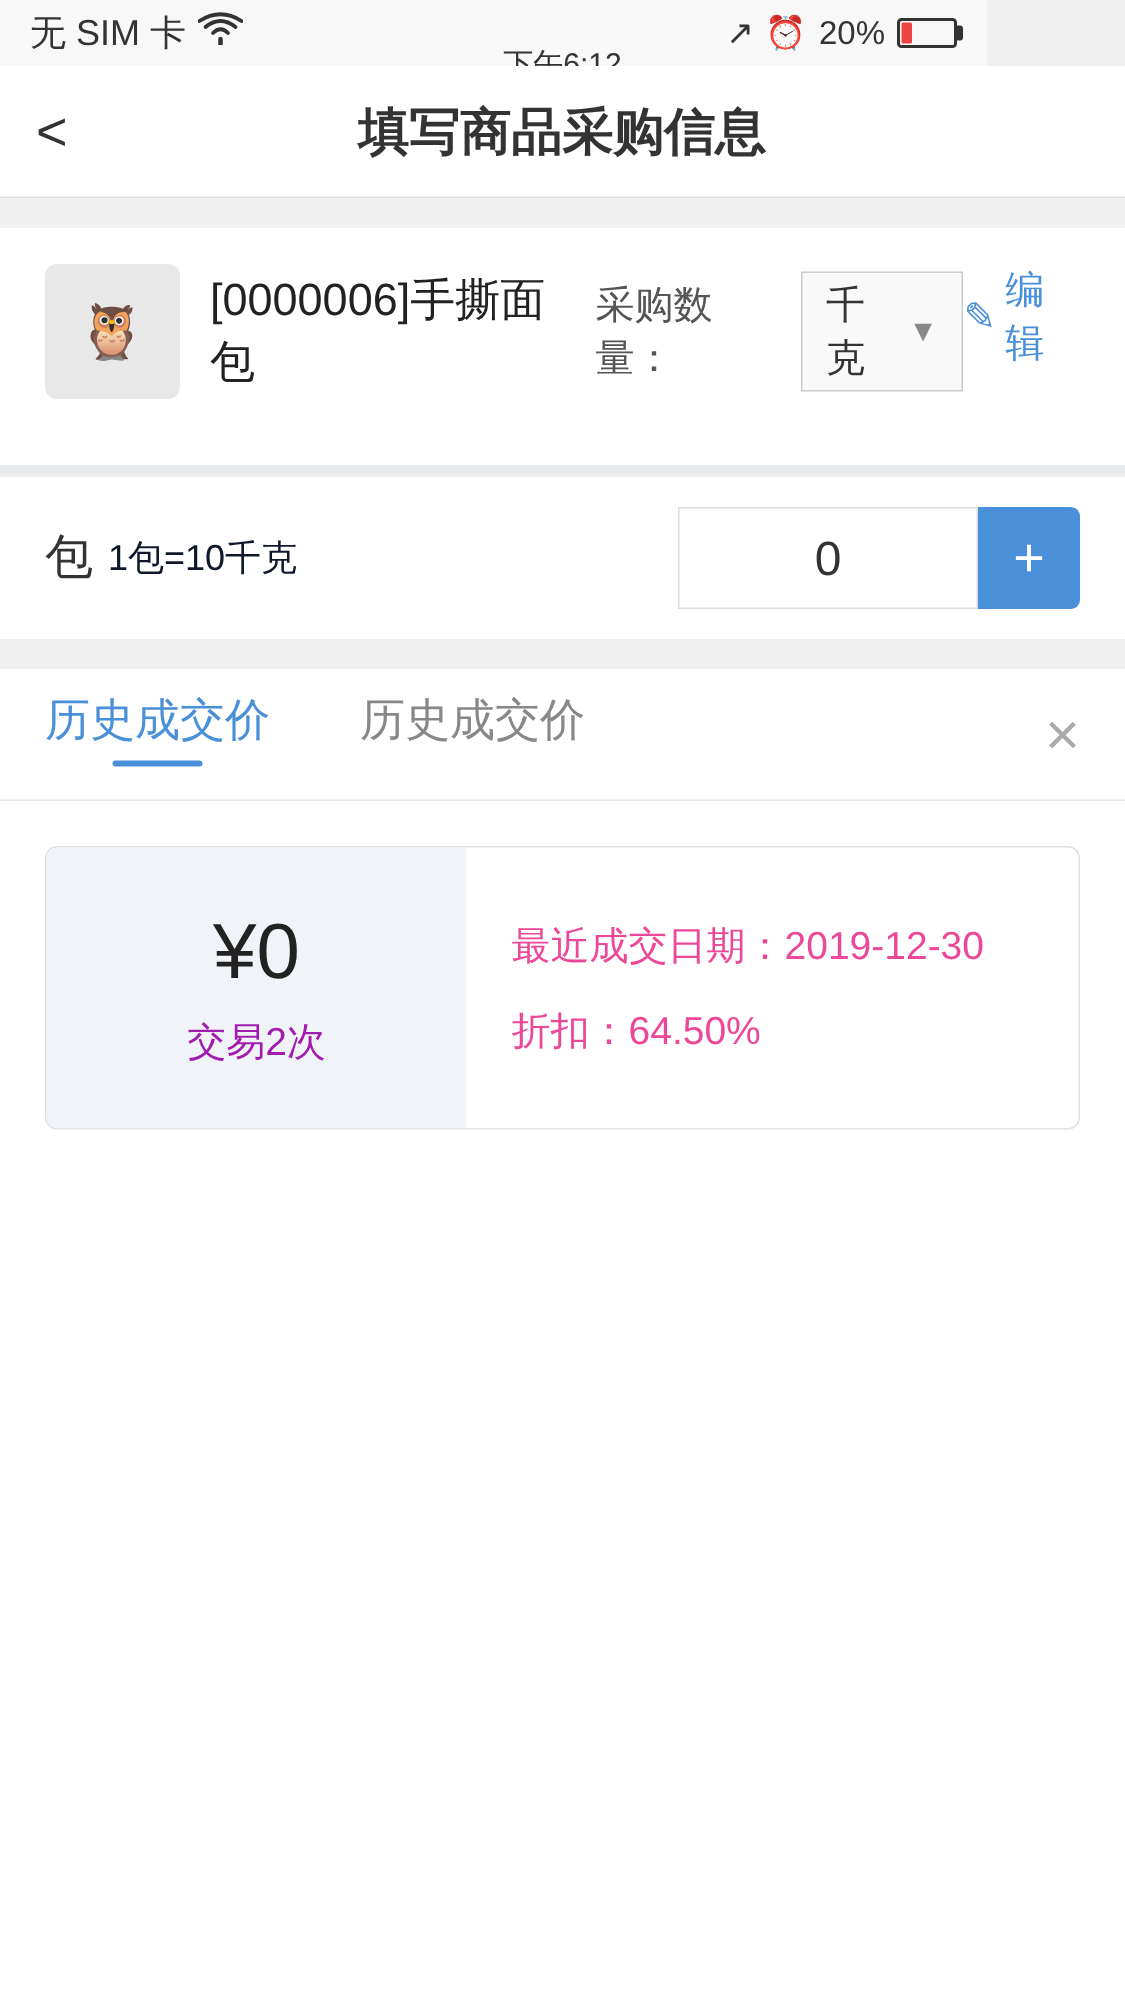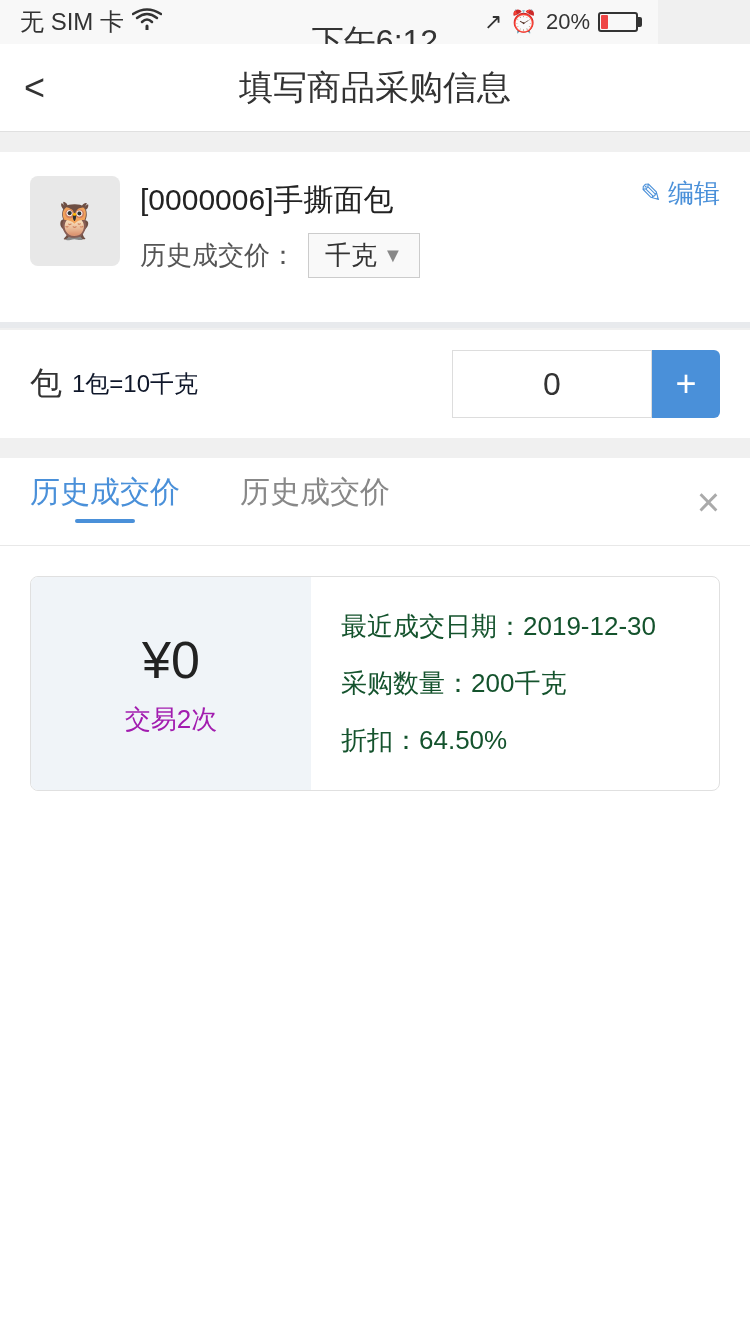--- a/index.html
+++ b/index.html
@@ -25,21 +25,21 @@
       font-size: 24px;
       color: #333;
     }
     .status-left {
       display: flex;
       align-items: center;
       gap: 8px;
       font-size: 24px;
     }
     .status-center {
-      font-size: 32px;
+      font-size: 20px;
       font-weight: 500;
       position: absolute;
       left: 50%;
       transform: translateX(-50%);
       margin-top: 40px;
     }
     .status-right {
       display: flex;
       align-items: center;
       gap: 8px;
@@ -91,21 +91,21 @@
     }
     .nav-back {
       position: absolute;
       left: 24px;
       font-size: 36px;
       color: #333;
       cursor: pointer;
     }
     .nav-title {
       font-size: 34px;
-      font-weight: 400;
+      font-weight: 700;
       color: #333;
     }
 
     
     .product-card {
       background: #fff;
       margin-top: 20px;
       padding: 24px 30px;
     }
     .product-header {
@@ -128,21 +128,21 @@
       align-items: center;
       justify-content: center;
       flex-shrink: 0;
     }
     .owl-logo {
       font-size: 36px;
       color: #999;
     }
     .product-info {
       display: flex;
-      flex-direction: column;
+      flex-direction: row;
       gap: 12px;
       padding-top: 4px;
     }
     .product-name {
       font-size: 30px;
       font-weight: 500;
       color: #222;
     }
     .product-unit-row {
       display: flex;
@@ -307,21 +307,21 @@
     .history-details-section {
       flex: 1;
       padding: 30px 30px;
       display: flex;
       flex-direction: column;
       justify-content: center;
       gap: 18px;
     }
     .history-detail-row {
       font-size: 26px;
-      color: #14532d;
+      color: #ec4899;
       line-height: 1.5;
     }
 
     
     .main-bg {
       background: #fff;
       min-height: 600px;
     }
   </style>
 </head>
@@ -361,21 +361,21 @@
   <div class="product-header">
     <div class="product-left">
       <div class="product-thumbnail">
         <span class="owl-logo">🦉</span>
       </div>
       <div class="product-info">
         <div class="product-name">
           <span>[0000006]</span><span>手撕面包</span>
         </div>
         <div class="product-unit-row">
-          <span>历史成交价：</span>
+          <span>采购数量：</span>
           <div class="unit-select">
             <span>千克</span>
             <span class="unit-chevron">▼</span>
           </div>
         </div>
       </div>
     </div>
     <div style="display:flex;flex-direction:column;align-items:flex-end;gap:20px;">
       <div class="product-edit-btn">
         <span>✎</span>
@@ -417,22 +417,19 @@
   <div class="history-card">
     <div class="history-price-section">
       <div class="history-price">¥0</div>
       <div class="history-trade-count">交易2次</div>
     </div>
     <div class="history-details-section">
       <div class="history-detail-row">
         <span>最近成交日期：</span><span>2019-12-30</span>
       </div>
       <div class="history-detail-row">
-        <span>采购数量：</span><span>200千克</span>
-      </div>
-      <div class="history-detail-row">
         <span>折扣：</span><span>64.50%</span>
       </div>
     </div>
   </div>
 
   <div class="main-bg"></div>
 </div>
 
 </body></html>

